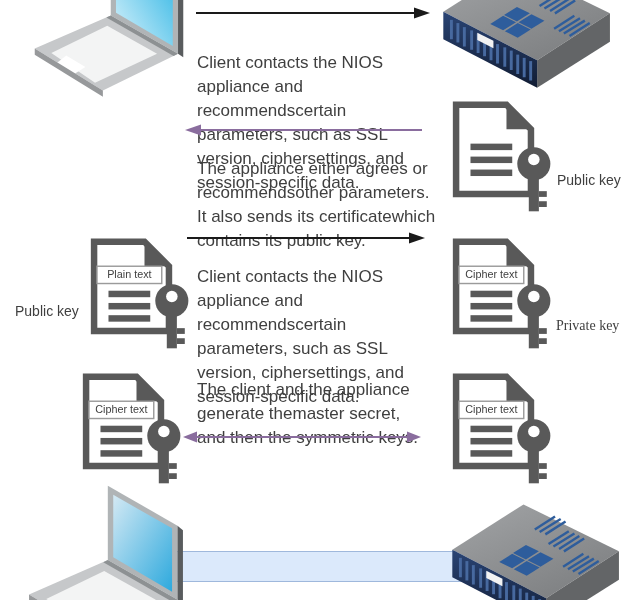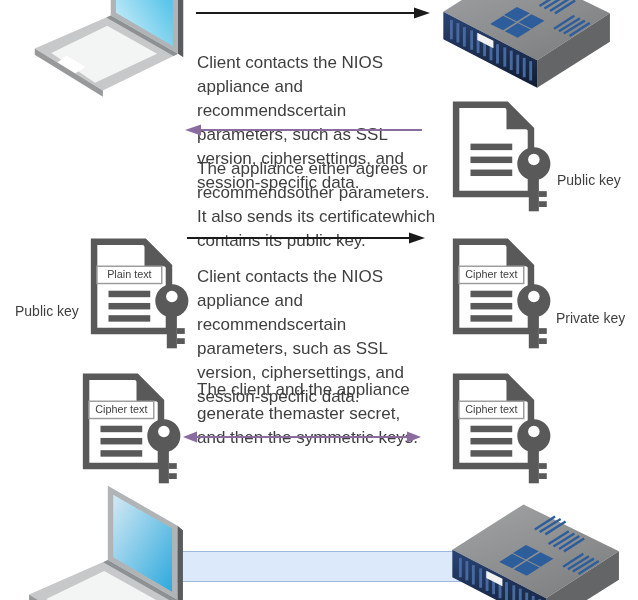--- a/index.html
+++ b/index.html
@@ -165,21 +165,21 @@
     <rect x="34" y="93" width="58" height="9" fill="#595959"></rect>
     <rect x="34" y="110" width="58" height="9" fill="#595959"></rect>
     <g fill="#595959">
       <circle cx="122" cy="90" r="23"></circle>
       <circle cx="122" cy="84" r="8" fill="#ffffff"></circle>
       <rect x="115" y="110" width="14" height="46"></rect>
       <rect x="129" y="128" width="11" height="8"></rect>
       <rect x="129" y="142" width="11" height="8"></rect>
     </g>
   </svg>
-  <div class="lbl" style="left:556px;top:310px;">Private key</div>
+  <div class="lbl" style="left:556px;top:318px;font-family:Liberation Serif, serif;">Private key</div>
 
   <div class="txt" style="left:197px;top:378px;width:236px;">The client and the appliance generate themaster secret, and then the symmetric keys.</div>
 
   <svg class="abs icon" style="left:76px;top:371px;width:108px;" viewBox="0 0 150 160">
     <path d="M14 8 H84 L118 42 V132 H14 Z" fill="#ffffff" stroke="#595959" stroke-width="9"></path>
     <path d="M84 8 L118 42 H84 Z" fill="#595959"></path>
     <rect x="18" y="42" width="90" height="24" fill="#ffffff" stroke="#9b9b9b" stroke-width="2"></rect>
     <text x="63" y="59" text-anchor="middle" font-size="15" fill="#3f3f3f">Cipher text</text>
     <rect x="34" y="76" width="58" height="9" fill="#595959"></rect>
     <rect x="34" y="93" width="58" height="9" fill="#595959"></rect>

